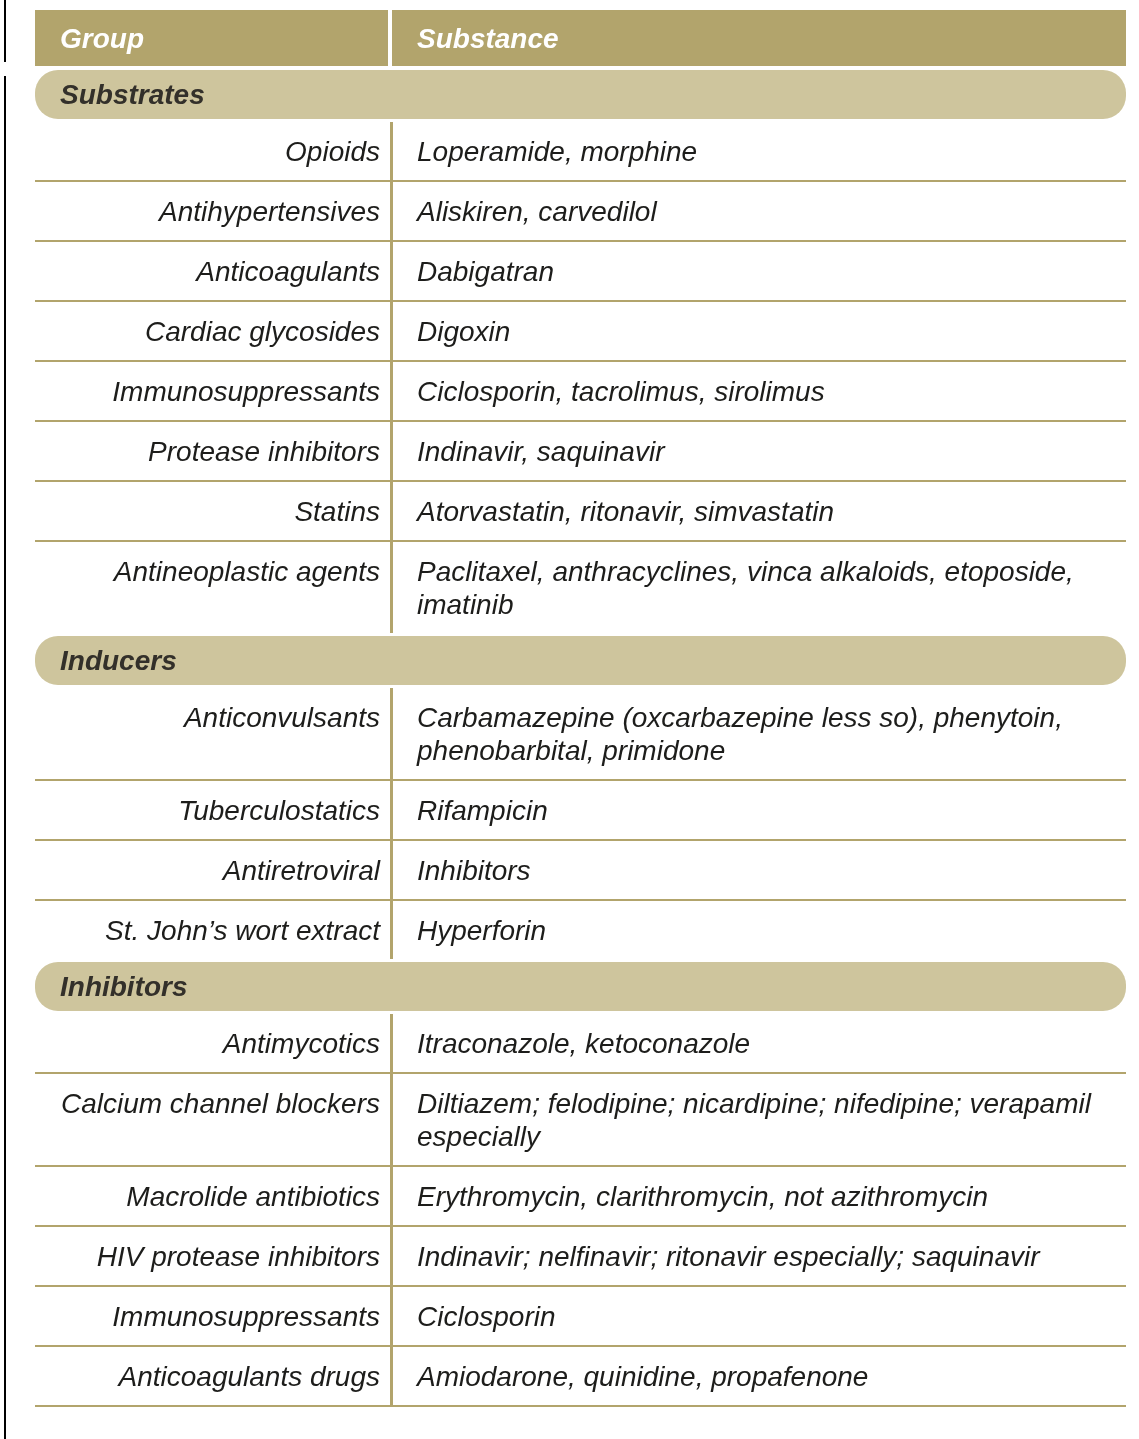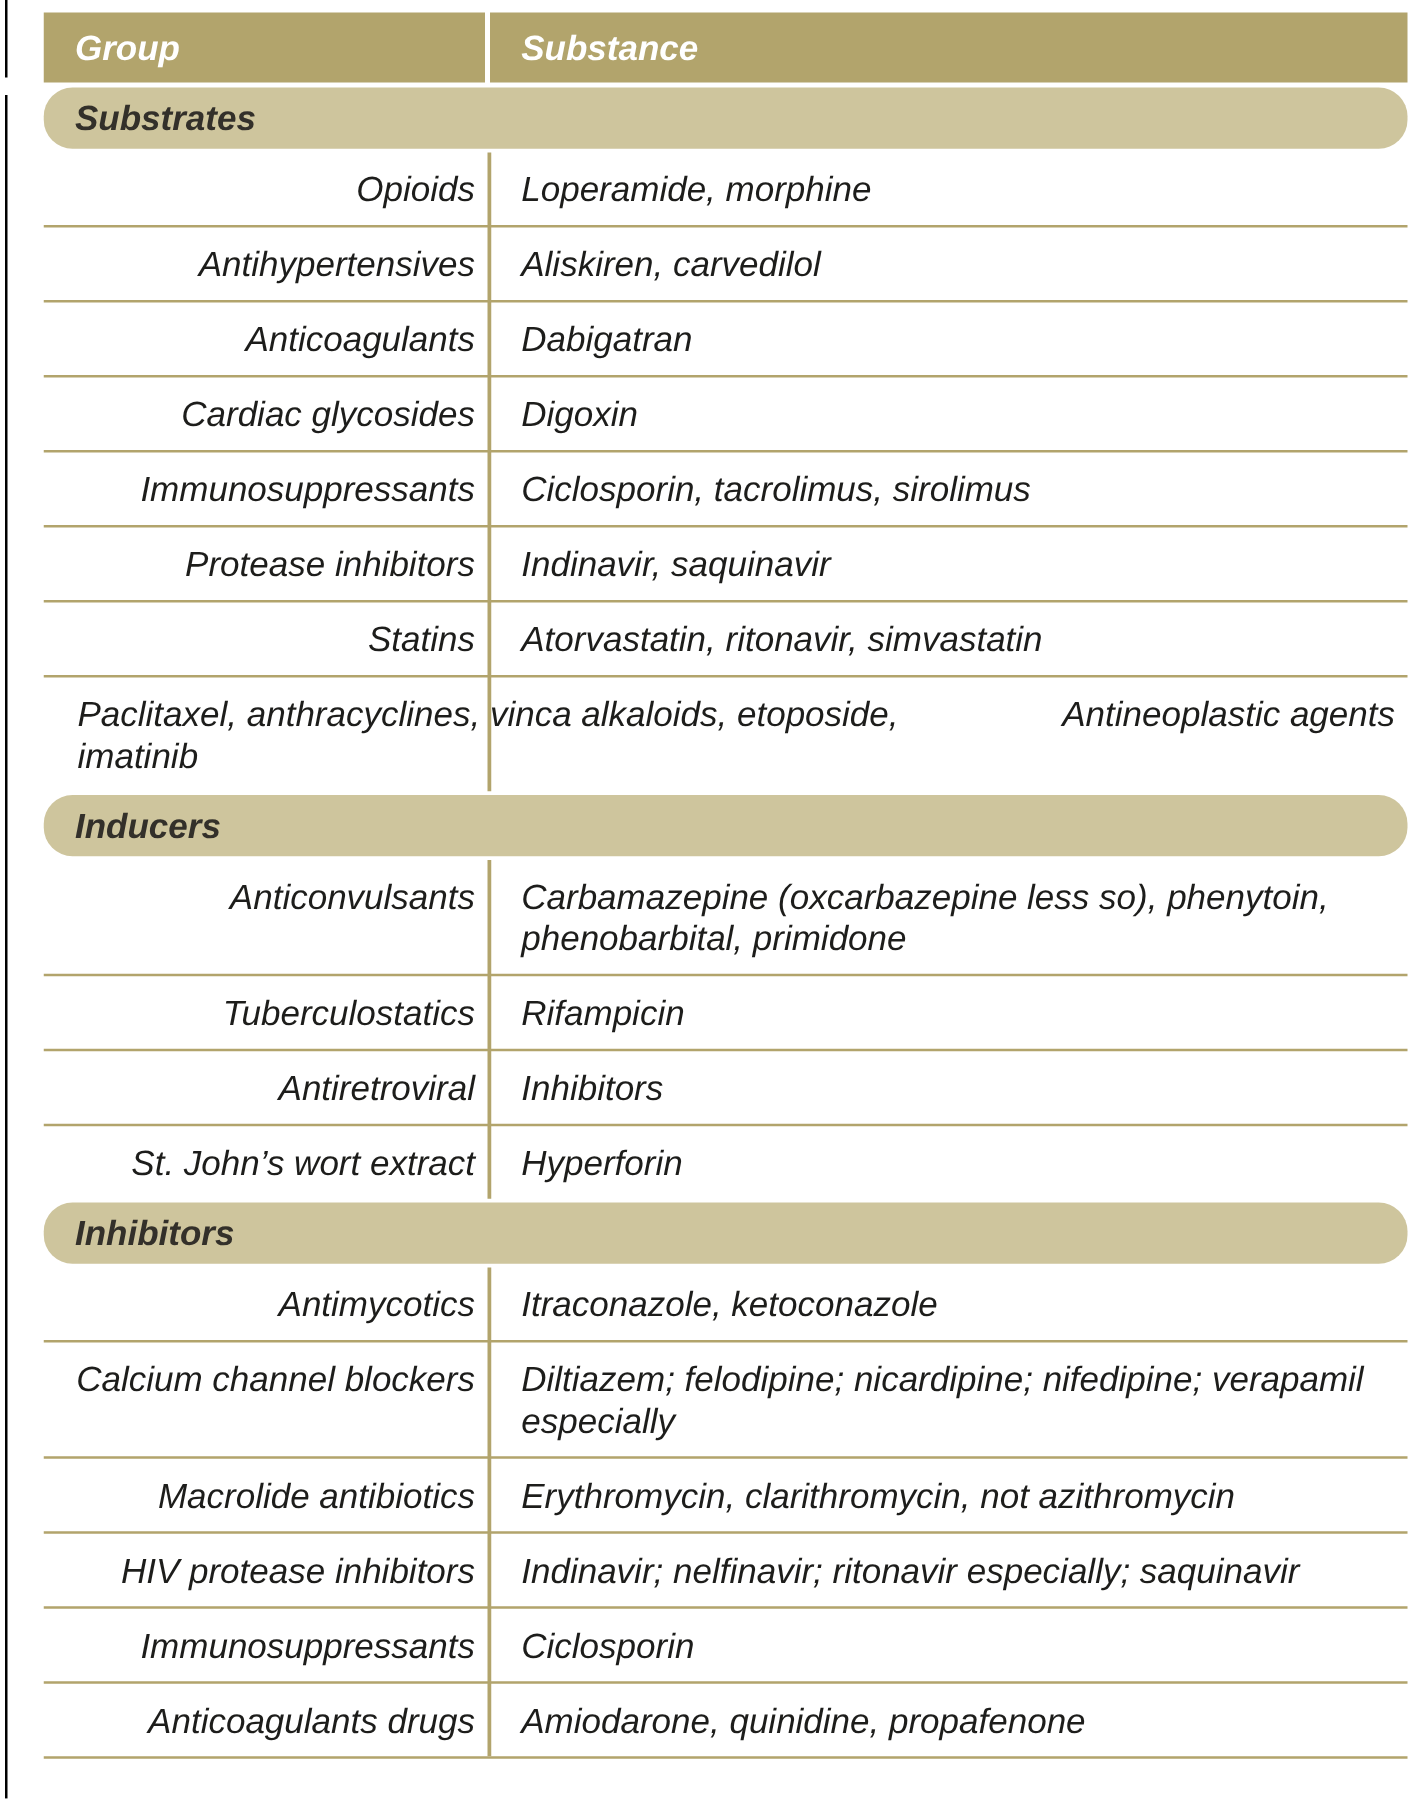--- a/index.html
+++ b/index.html
@@ -138,22 +138,22 @@
           </div>
           <div class="row">
             <div class="cell group">Protease inhibitors</div>
             <div class="cell substance">Indinavir, saquinavir</div>
           </div>
           <div class="row">
             <div class="cell group">Statins</div>
             <div class="cell substance">Atorvastatin, ritonavir, simvastatin</div>
           </div>
           <div class="row">
+            <div class="cell group">Antineoplastic agents</div>
             <div class="cell substance">Paclitaxel, anthracyclines, vinca alkaloids, etoposide, imatinib</div>
-            <div class="cell group">Antineoplastic agents</div>
           </div>
         </div>
         <div class="section-bar">Inducers</div>
         <div class="rows">
           <div class="vline"></div>
           <div class="row">
             <div class="cell group">Anticonvulsants</div>
             <div class="cell substance">Carbamazepine (oxcarbazepine less so), phenytoin, phenobarbital, primidone</div>
           </div>
           <div class="row">

